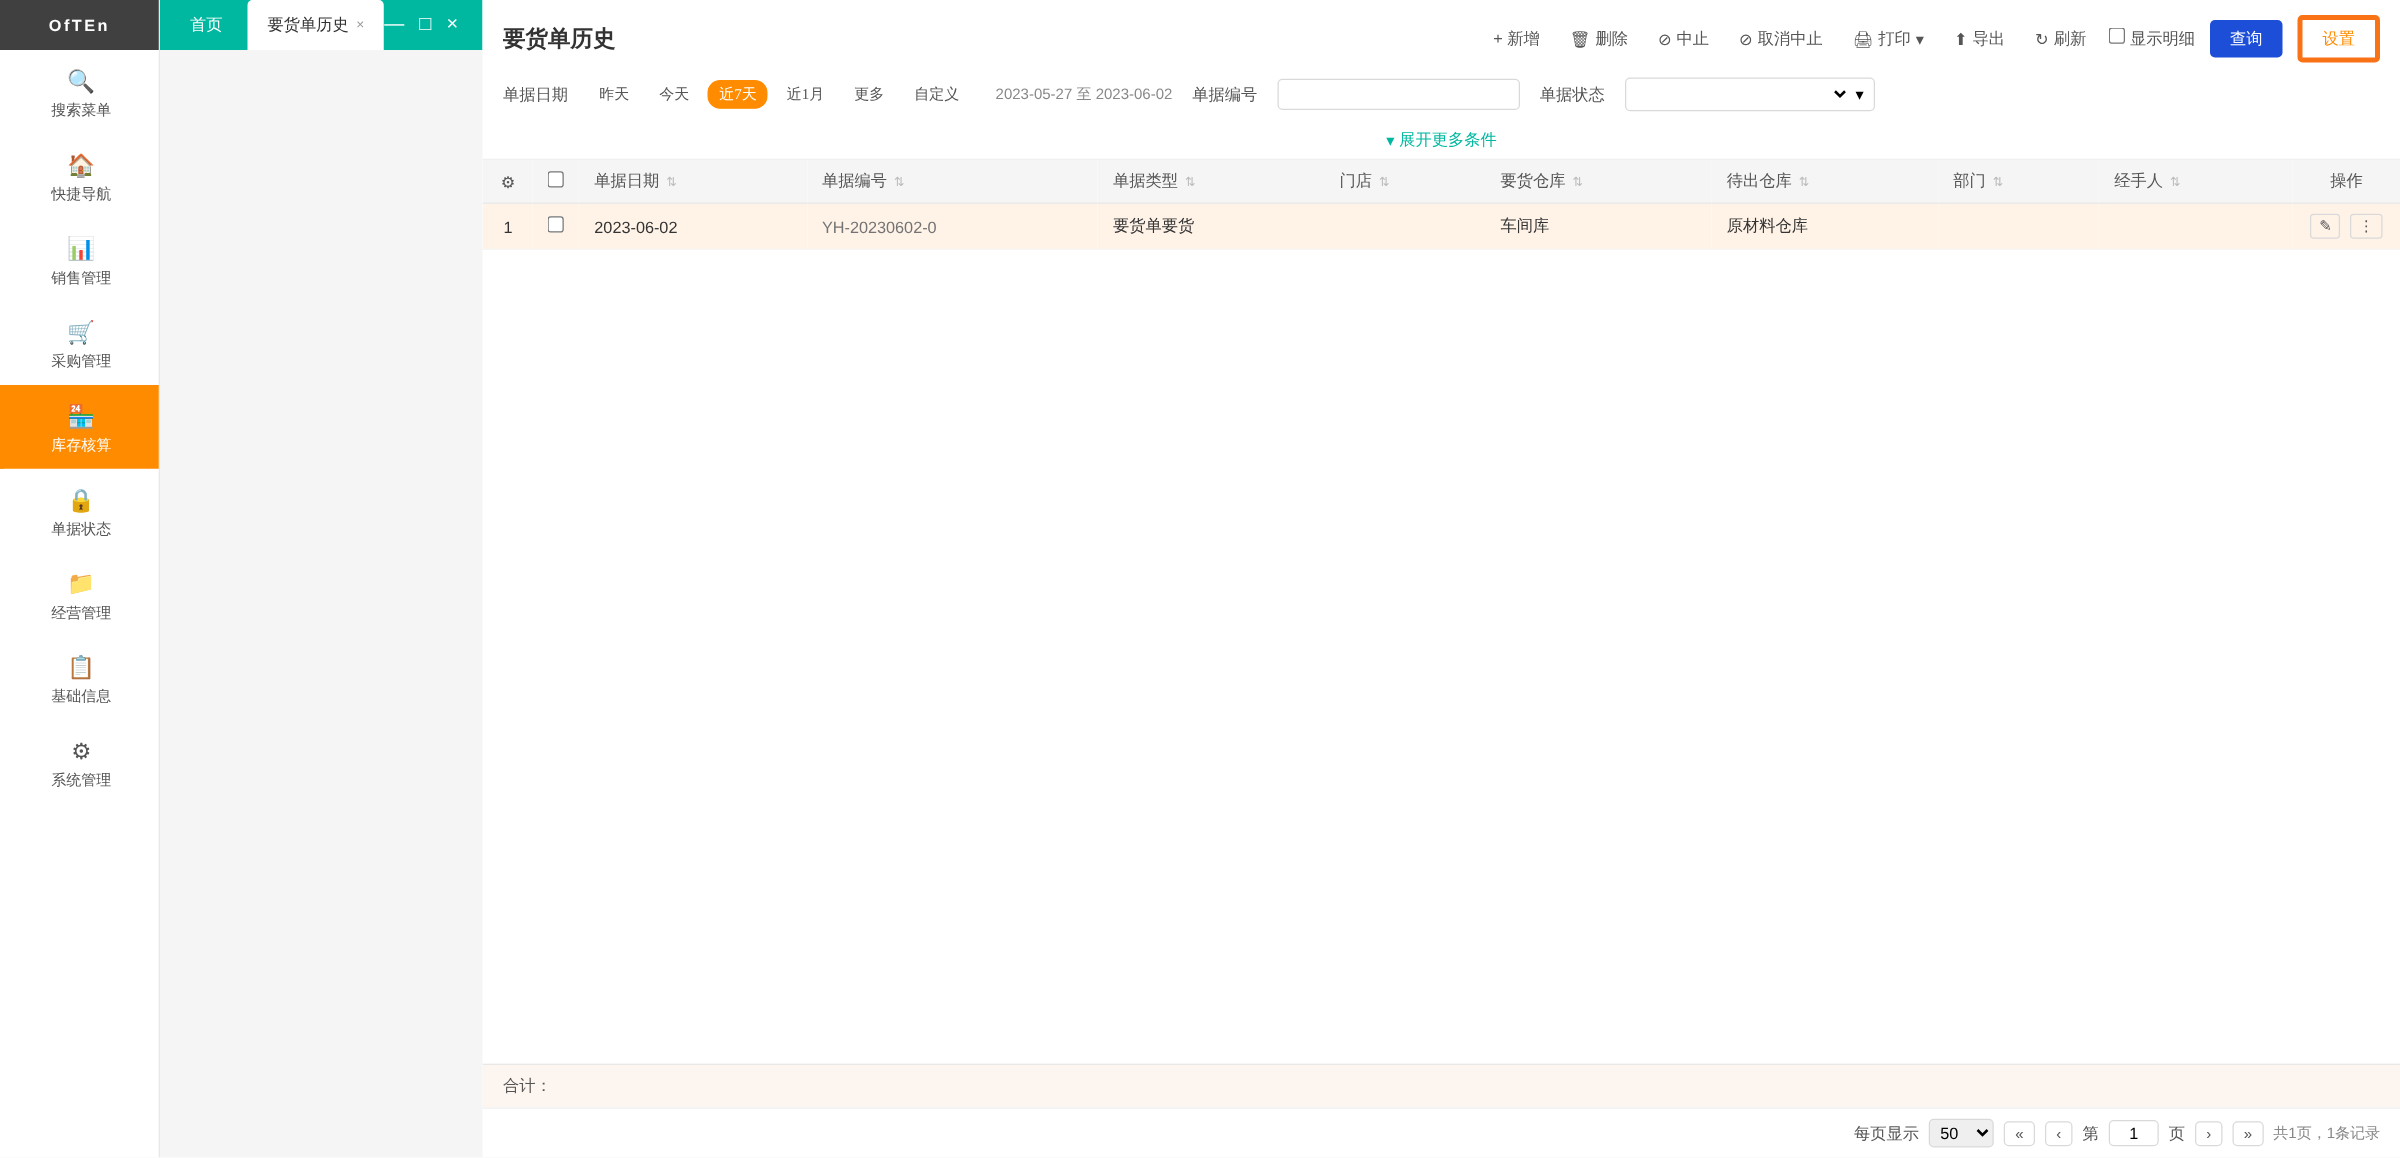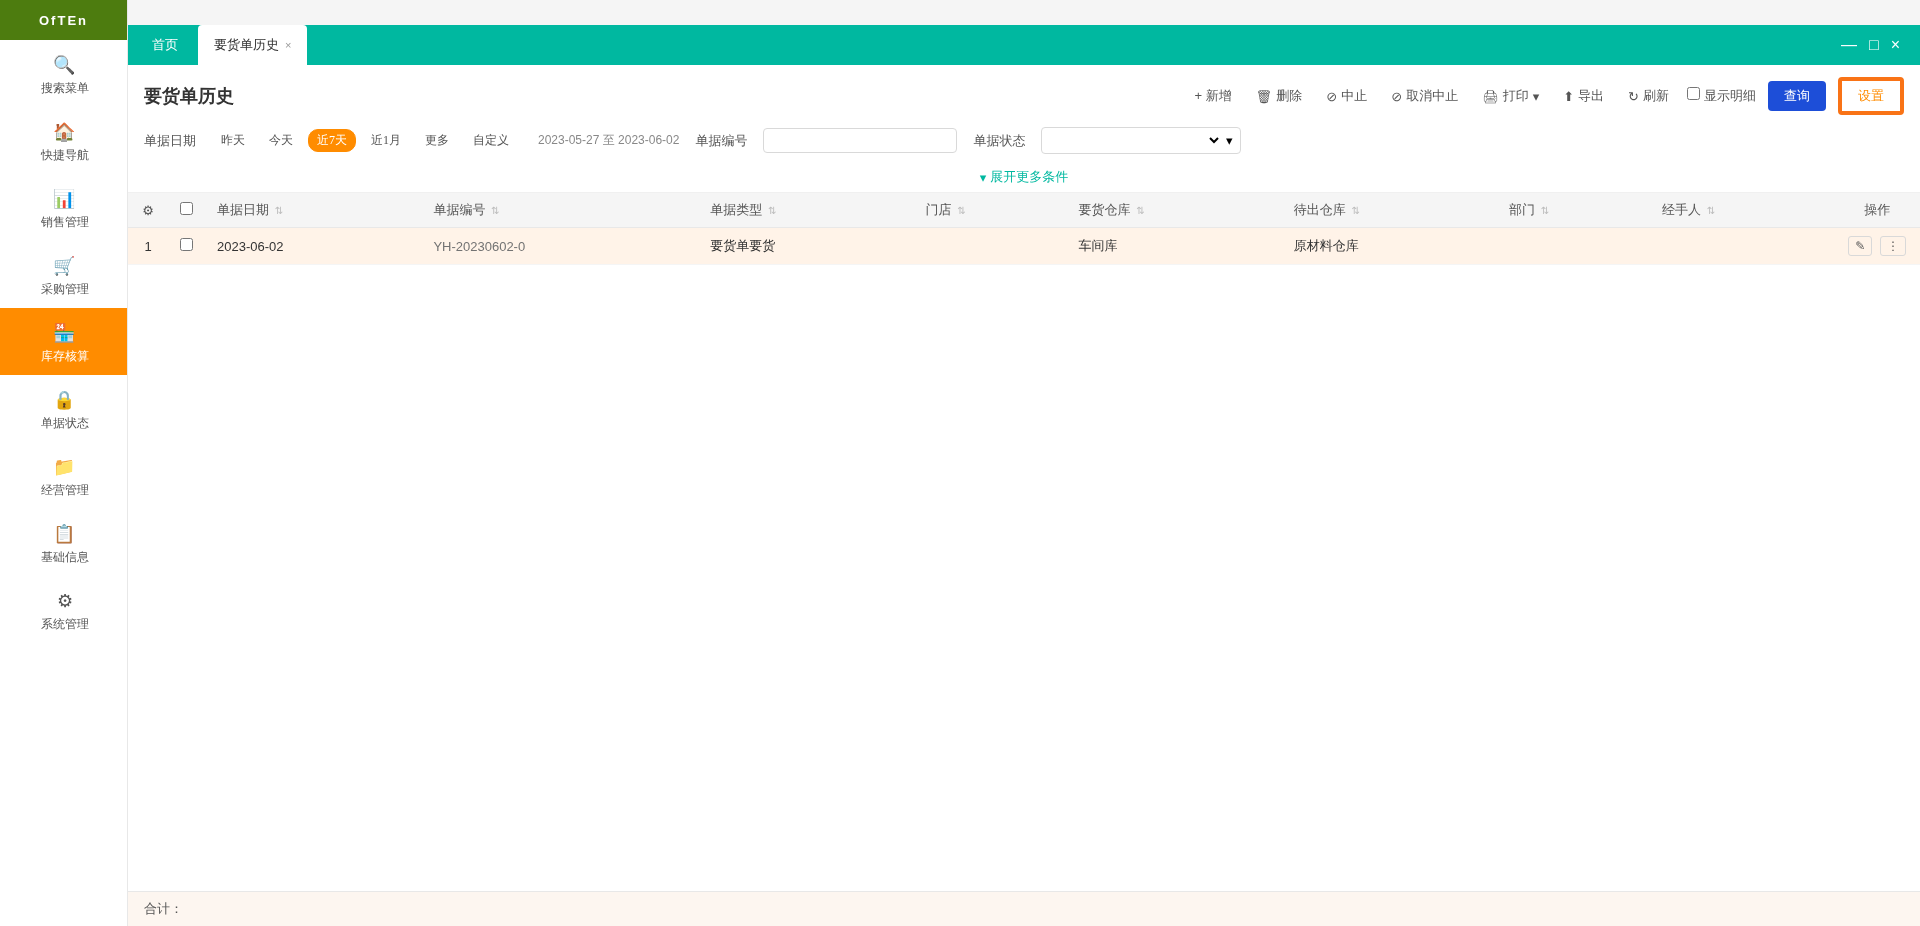--- a/index.html
+++ b/index.html
@@ -23,21 +23,21 @@
       color: #555;
       gap: 4px;
       border-left: 3px solid transparent;
     }
     .sidebar-item.active { background: #ff8c00; color: #fff; border-left-color: #ff8c00; }
     .sidebar-item .icon { font-size: 18px; }
     .sidebar-item .label { font-size: 12px; text-align: center; }
     .sidebar-item.active .label { color: #fff; }
 
     
-    .main { flex: 1; display: flex; flex-direction: column; overflow: hidden; margin-top: 25px; }
+    .main { flex: 1; display: flex; flex-direction: row; overflow: hidden; }
 
     
     .tab-bar {
       height: 40px;
       background: #00b8a0;
       display: flex;
       align-items: center;
       padding: 0 8px;
       gap: 0;
       flex-shrink: 0;
@@ -187,21 +187,21 @@
     }
     .page-input {
       border: 1px solid #d9d9d9; border-radius: 4px; width: 40px;
       text-align: center; padding: 2px 4px; font-size: 13px;
     }
     .total-info { color: #888; font-size: 12px; }
 
     
     .sidebar-top {
       height: 40px;
-      background: #4d7c0f;
+      background: #404040;
       display: flex;
       align-items: center;
       justify-content: center;
       color: #fff;
       font-size: 14px;
       font-weight: bold;
       letter-spacing: 2px;
     }
   </style>
 </head>
@@ -411,14 +411,30 @@
             </td>
           </tr>
         </tbody>
       </table>
     </div>
 
     <div class="summary-row">
       <span>合计：</span>
     </div>
 
+    <div class="pagination">
+      <span>每页显示</span>
+      <select>
+        <option value="20">20</option>
+        <option value="50" selected="">50</option>
+        <option value="100">100</option>
+      </select>
+      <button class="page-btn">«</button>
+      <button class="page-btn">‹</button>
+      <span>第</span>
+      <input class="page-input" type="text" value="1" style="">
+      <span>页</span>
+      <button class="page-btn">›</button>
+      <button class="page-btn">»</button>
+      <span class="total-info">共1页，1条记录</span>
+    </div>
   </div>
 </div>
 
 </body></html>

